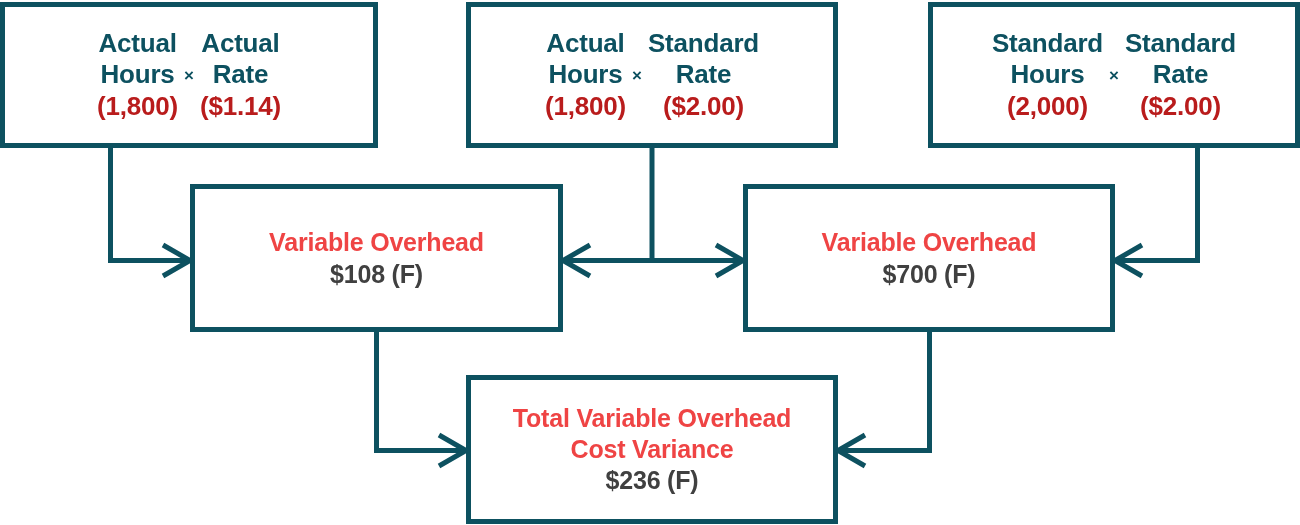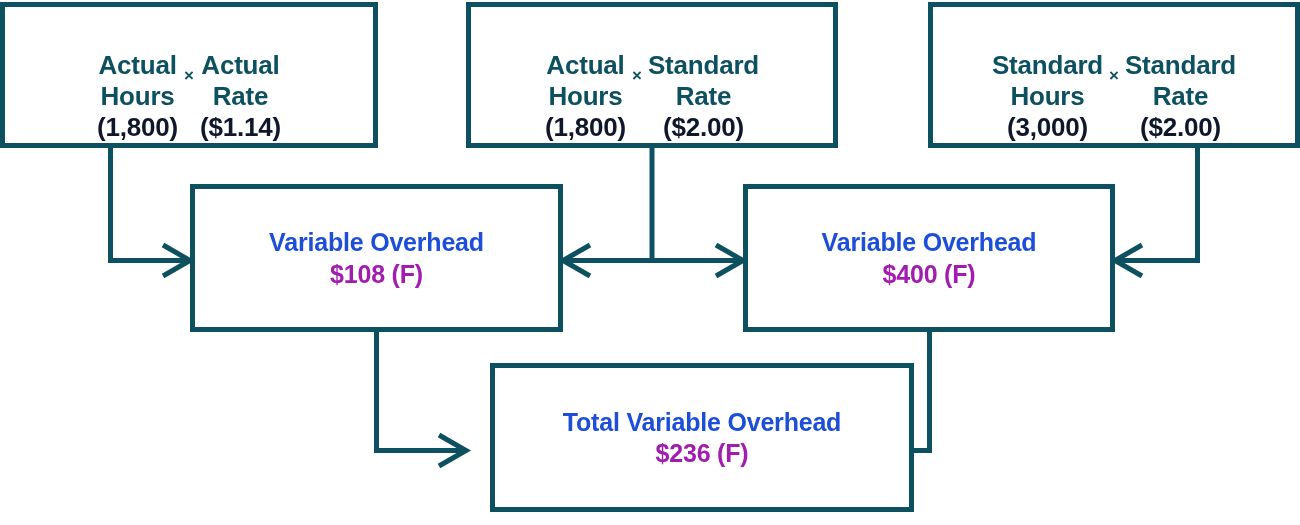--- a/index.html
+++ b/index.html
@@ -33,79 +33,79 @@
     display: flex;
     flex-direction: column;
     align-items: center;
     justify-content: center;
     text-align: center;
   }
   
   .formula-node {
     flex-direction: row;
     justify-content: center;
-    align-items: flex-end;
+    align-items: center;
   }
   .factor {
     display: flex;
     flex-direction: column;
     align-items: center;
     justify-content: center;
     line-height: 1.18;
   }
   .factor .f-name {
     color: #0d5160;
     font-weight: bold;
     font-size: 26px;
     letter-spacing: -0.2px;
   }
   .factor .f-val {
-    color: #0f172a;
+    color: #b91c1c;
     font-weight: bold;
     font-size: 26px;
     letter-spacing: -0.2px;
     margin-top: 1px;
   }
   .times-symbol {
     color: #0d5160;
     font-weight: bold;
     font-size: 17px;
     padding: 0 6px;
     align-self: center;
     margin-top: 2px;
   }
   .factor-stack-words {
     display: flex;
     flex-direction: column;
     align-items: center;
   }
   
   .variance-title {
-    color: #1d4ed8;
+    color: #ef4444;
     font-weight: bold;
     font-size: 25px;
     line-height: 1.22;
     letter-spacing: -0.2px;
   }
   .variance-amount {
-    color: #a21caf;
+    color: #404040;
     font-weight: bold;
     font-size: 25px;
     line-height: 1.22;
     letter-spacing: -0.2px;
     margin-top: 1px;
   }
 
   
   #node-ah-ar   { left: 0px;    top: 2px;   width: 378px; height: 146px; }
   #node-ah-sr   { left: 466px;  top: 2px;   width: 372px; height: 146px; }
   #node-sh-sr   { left: 928px;  top: 2px;   width: 372px; height: 146px; }
   #node-vo-rate { left: 190px;  top: 184px; width: 373px; height: 148px; }
   #node-vo-eff  { left: 743px;  top: 184px; width: 372px; height: 148px; }
-  #node-vo-tot  { left: 466px;  top: 363px; width: 424px; height: 149px; margin-left: 24px; }
+  #node-vo-tot  { left: 466px;  top: 375px; width: 372px; height: 149px; }
 </style>
 </head>
 <body>
 
 <div id="diagram-root">
 
   <svg id="connector-layer" viewBox="0 0 1300 525" width="1300" height="525" xmlns="http://www.w3.org/2000/svg">
     <g stroke="#0d5160" stroke-width="5" fill="none" stroke-linecap="butt" stroke-linejoin="miter">
 
       <path d="M110.5,148 L110.5,260.5 L190,260.5"></path>
@@ -164,40 +164,41 @@
       <span class="f-val">($2.00)</span>
     </div>
   </div>
 
   <div class="node formula-node" id="node-sh-sr">
     <div class="factor">
       <div class="factor-stack-words">
         <span class="f-name">Standard</span>
         <span class="f-name">Hours</span>
       </div>
-      <span class="f-val">(3,000)</span>
+      <span class="f-val">(2,000)</span>
     </div>
     <span class="times-symbol">×</span>
     <div class="factor">
       <div class="factor-stack-words">
         <span class="f-name">Standard</span>
         <span class="f-name">Rate</span>
       </div>
       <span class="f-val">($2.00)</span>
     </div>
   </div>
 
   <div class="node" id="node-vo-rate">
     <span class="variance-title">Variable Overhead</span>
     <span class="variance-amount">$108 (F)</span>
   </div>
 
   <div class="node" id="node-vo-eff">
     <span class="variance-title">Variable Overhead</span>
-    <span class="variance-amount">$400 (F)</span>
+    <span class="variance-amount">$700 (F)</span>
   </div>
 
   <div class="node" id="node-vo-tot">
     <span class="variance-title">Total Variable Overhead</span>
+    <span class="variance-title">Cost Variance</span>
     <span class="variance-amount">$236 (F)</span>
   </div>
 
 </div>
 
 </body></html>

